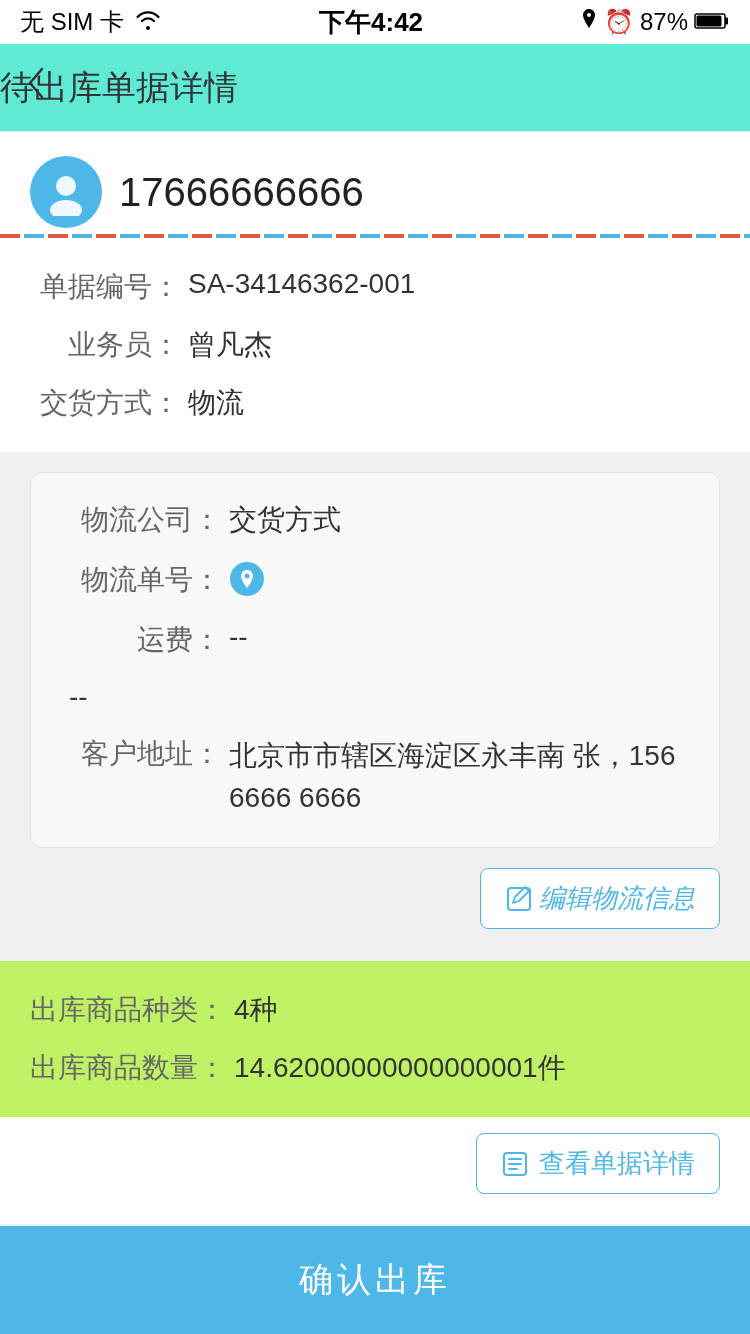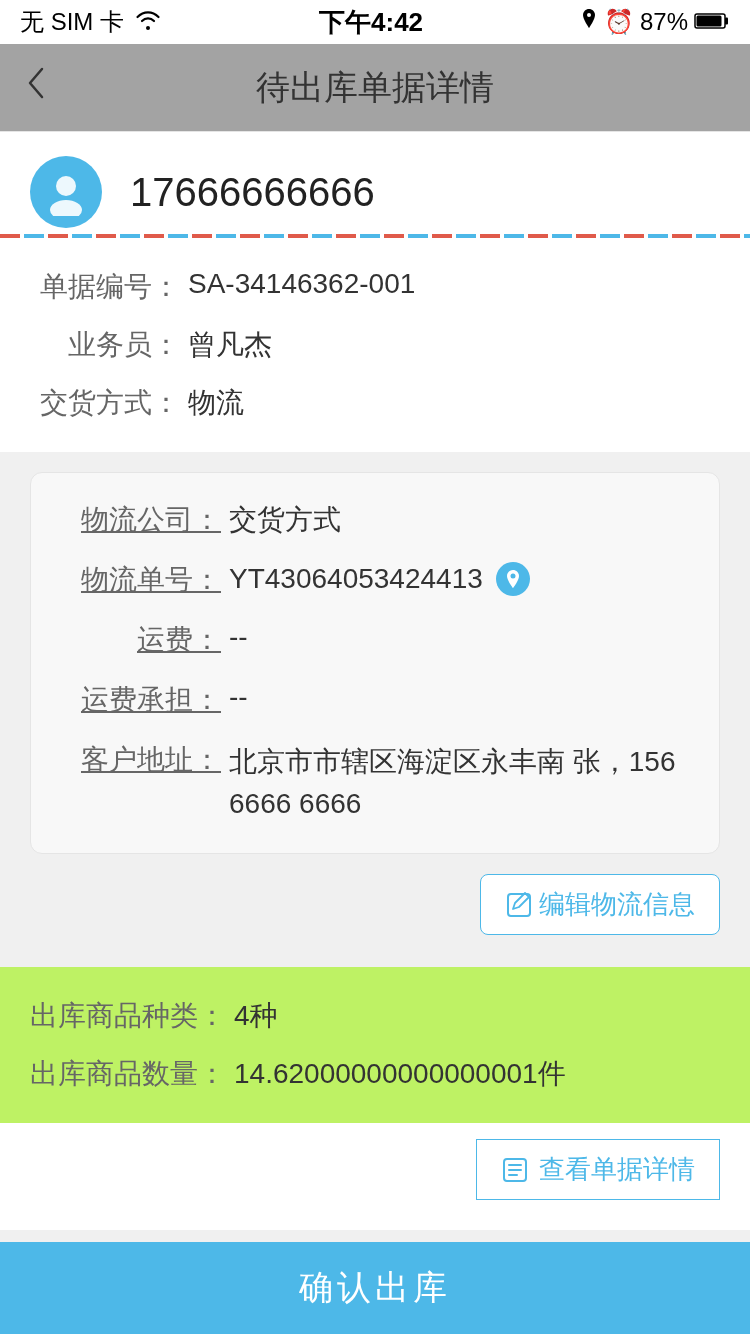--- a/index.html
+++ b/index.html
@@ -26,24 +26,24 @@
       color: #000;
     }
     .status-left { display: flex; align-items: center; gap: 10px; }
     .status-center { font-weight: 600; font-size: 26px; }
     .status-right { display: flex; align-items: center; gap: 6px; font-size: 24px; }
 
     
     .nav-bar {
       width: 750px;
       height: 88px;
-      background: #a3a3a3;
-      display: flex;
-      align-items: center;
-      justify-content: center;
+      background: #5eead4;
+      display: flex;
+      align-items: center;
+      justify-content: flex-start;
       position: relative;
       border-bottom: 1px solid #e5e5e5;
     }
     .nav-back {
       position: absolute;
       left: 24px;
       font-size: 36px;
       color: #333;
       cursor: pointer;
     }
@@ -52,21 +52,21 @@
       font-weight: 500;
       color: #333;
     }
 
     
     .user-section {
       background: #fff;
       padding: 24px 30px 0 30px;
       display: flex;
       align-items: center;
-      gap: 28px;
+      gap: 17px;
     }
     .user-avatar {
       width: 72px;
       height: 72px;
       border-radius: 50%;
       background: #4db8e8;
       display: flex;
       align-items: center;
       justify-content: center;
       flex-shrink: 0;
@@ -140,21 +140,20 @@
       align-items: flex-start;
       margin-bottom: 22px;
       font-size: 28px;
     }
     .logistics-row:last-child { margin-bottom: 0; }
     .logistics-label {
       color: #666;
       min-width: 160px;
       text-align: right;
       flex-shrink: 0;
-      text-decoration: underline;
     }
     .logistics-value {
       color: #333;
       margin-left: 8px;
       flex: 1;
       display: flex;
       align-items: center;
       gap: 12px;
     }
     .logistics-value.address {
@@ -180,20 +179,21 @@
       display: flex;
       align-items: center;
       gap: 6px;
       border: 1.5px solid #4db8e8;
       border-radius: 8px;
       padding: 12px 24px;
       color: #4db8e8;
       font-size: 26px;
       background: #fff;
       cursor: pointer;
+      font-style: italic;
     }
 
     
     .gray-bar {
       height: 16px;
       background: #f0f0f0;
     }
 
     
     .stock-section {
@@ -222,42 +222,42 @@
       display: flex;
       justify-content: flex-end;
       padding: 16px 30px 30px 30px;
       background: #fff;
     }
     .view-btn {
       display: flex;
       align-items: center;
       gap: 10px;
       border: 1.5px solid #4db8e8;
-      border-radius: 0;
+      border-radius: 8px;
       padding: 12px 24px;
       color: #4db8e8;
       font-size: 26px;
       background: #fff;
       cursor: pointer;
     }
 
     
     .bottom-space {
       background: #f0f0f0;
       flex: 1;
       min-height: 160px;
     }
 
     
     .confirm-bar {
       position: fixed;
       bottom: 0;
       left: 0;
       width: 750px;
-      height: 92px;
+      height: 108px;
       background: #4db8e8;
       display: flex;
       align-items: center;
       justify-content: center;
       cursor: pointer;
       margin-top: 28px;
     }
     .confirm-text {
       color: #fff;
       font-size: 34px;
@@ -339,36 +339,34 @@
 </div>
 
 <div class="logistics-section">
   <div class="logistics-row">
     <span class="logistics-label">物流公司：</span>
     <span class="logistics-value">交货方式</span>
   </div>
   <div class="logistics-row">
     <span class="logistics-label">物流单号：</span>
     <span class="logistics-value">
-      <span>YT43064053424413</span>
       <span class="location-icon">
         <svg width="34" height="34" viewBox="0 0 34 34" fill="none">
           <circle cx="17" cy="17" r="17" fill="#4db8e8"></circle>
           <path d="M17 8c-3.3 0-6 2.7-6 6 0 4.5 6 12 6 12s6-7.5 6-12c0-3.3-2.7-6-6-6z" fill="#fff"></path>
           <circle cx="17" cy="14" r="2.5" fill="#4db8e8"></circle>
         </svg>
       </span>
     </span>
   </div>
   <div class="logistics-row">
     <span class="logistics-label">运费：</span>
     <span class="logistics-value">--</span>
   </div>
   <div class="logistics-row">
-    <span class="logistics-label">运费承担：</span>
     <span class="logistics-value">--</span>
   </div>
   <div class="logistics-row">
     <span class="logistics-label">客户地址：</span>
     <span class="logistics-value address">北京市市辖区海淀区永丰南  张，156 6666 6666</span>
   </div>
 </div>
 
 <div class="edit-btn-row">
   <button class="edit-btn">

